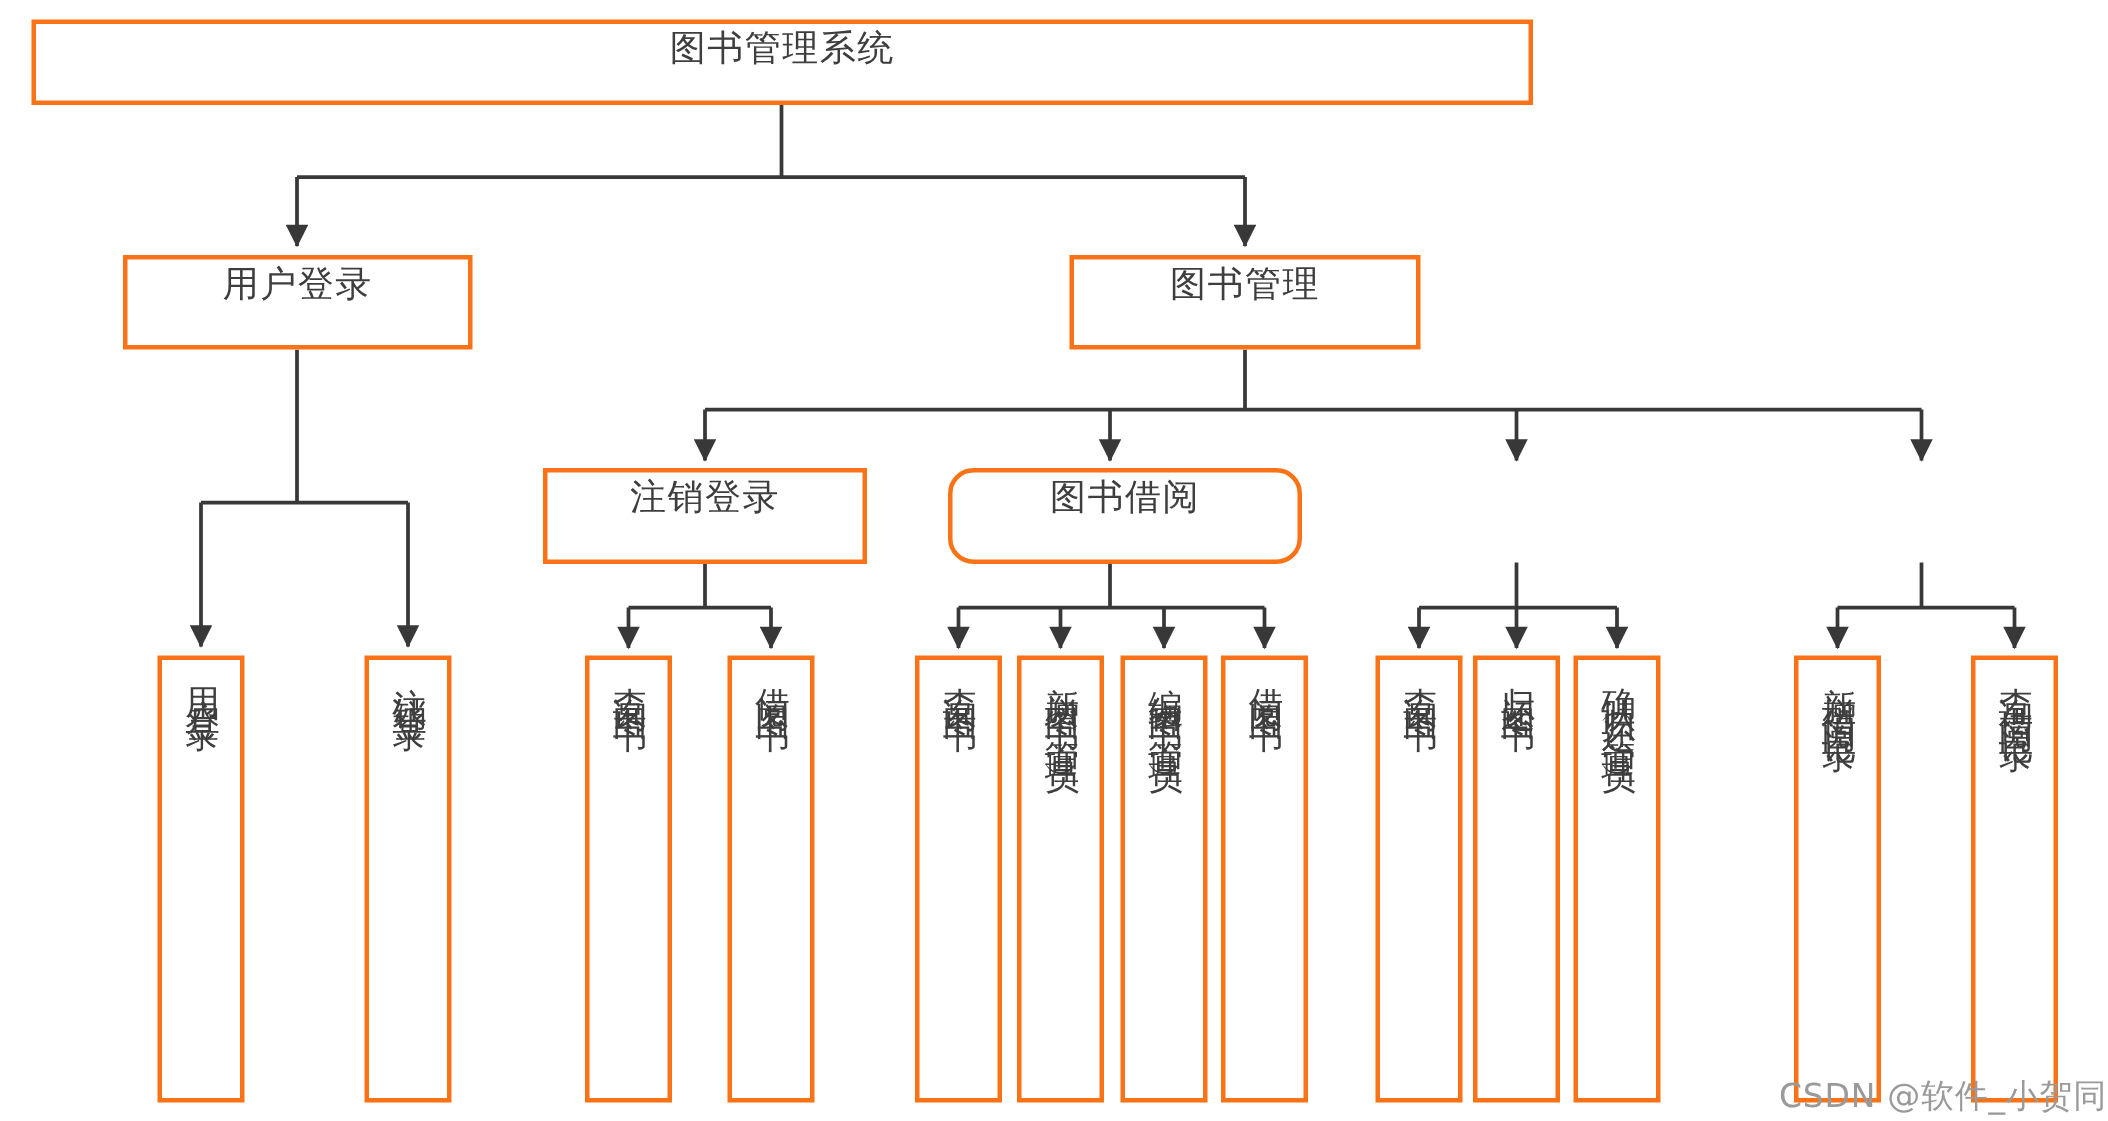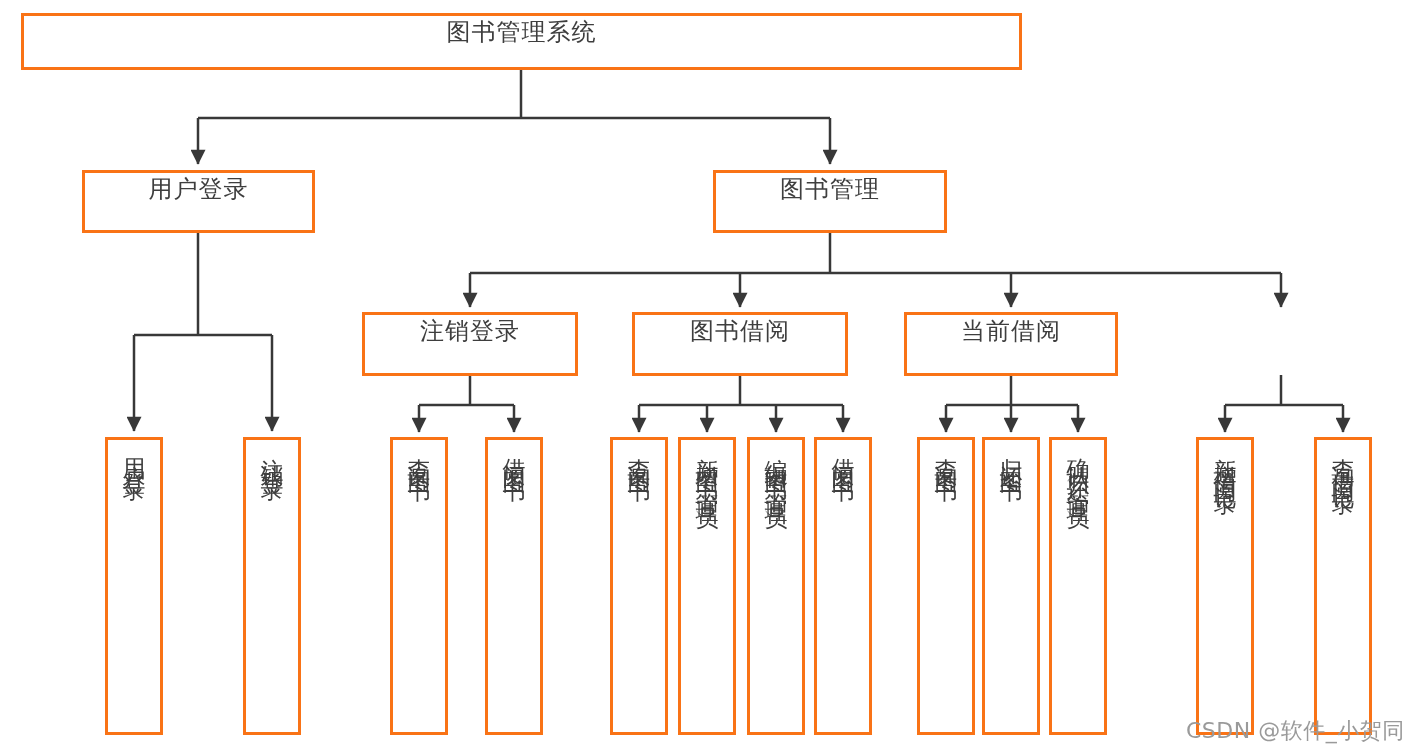--- a/index.html
+++ b/index.html
@@ -55,21 +55,21 @@
     white-space: nowrap;
   }
 
   
   .n-root        { left: 21px;   top: 13px;  width: 1001px; height: 57px; }
   
   .n-user-login  { left: 82px;   top: 170px; width: 233px;  height: 63px; }
   .n-book-mgmt   { left: 713px;  top: 170px; width: 234px;  height: 63px; }
   
   .n-new-book    { left: 362px;  top: 312px; width: 216px;  height: 64px; }
-  .n-borrowing   { left: 632px;  top: 312px; width: 216px;  height: 64px; }
+  .n-borrowing   { left: 632px;  top: 312px; width: 236px;  height: 64px; border-radius: 17px; }
   .n-current     { left: 904px;  top: 312px; width: 214px;  height: 64px; }
   .n-records     { left: 1173px; top: 312px; width: 214px;  height: 64px; }
   
   .n-leaf-login    { left: 105px;  }
   .n-leaf-logout   { left: 243px;  }
   .n-nb-query      { left: 390px;  }
   .n-nb-borrow     { left: 485px;  }
   .n-bb-query      { left: 610px;  }
   .n-bb-add        { left: 678px;  }
   .n-bb-edit       { left: 747px;  }
@@ -168,23 +168,20 @@
   <div class="node hbox n-book-mgmt">
     <span>图书管理</span>
   </div>
 
   <div class="node hbox n-new-book">
     <span>注销登录</span>
   </div>
   <div class="node hbox n-borrowing">
     <span>图书借阅</span>
   </div>
-  <div class="node hbox n-current">
-    <span>当前借阅</span>
-  </div>
 
   <div class="node vbox n-leaf-login">
     <span class="vlabel">用户登录</span>
   </div>
   <div class="node vbox n-leaf-logout">
     <span class="vlabel">注销登录</span>
   </div>
 
   <div class="node vbox n-nb-query">
     <span class="vlabel">查询图书</span>

